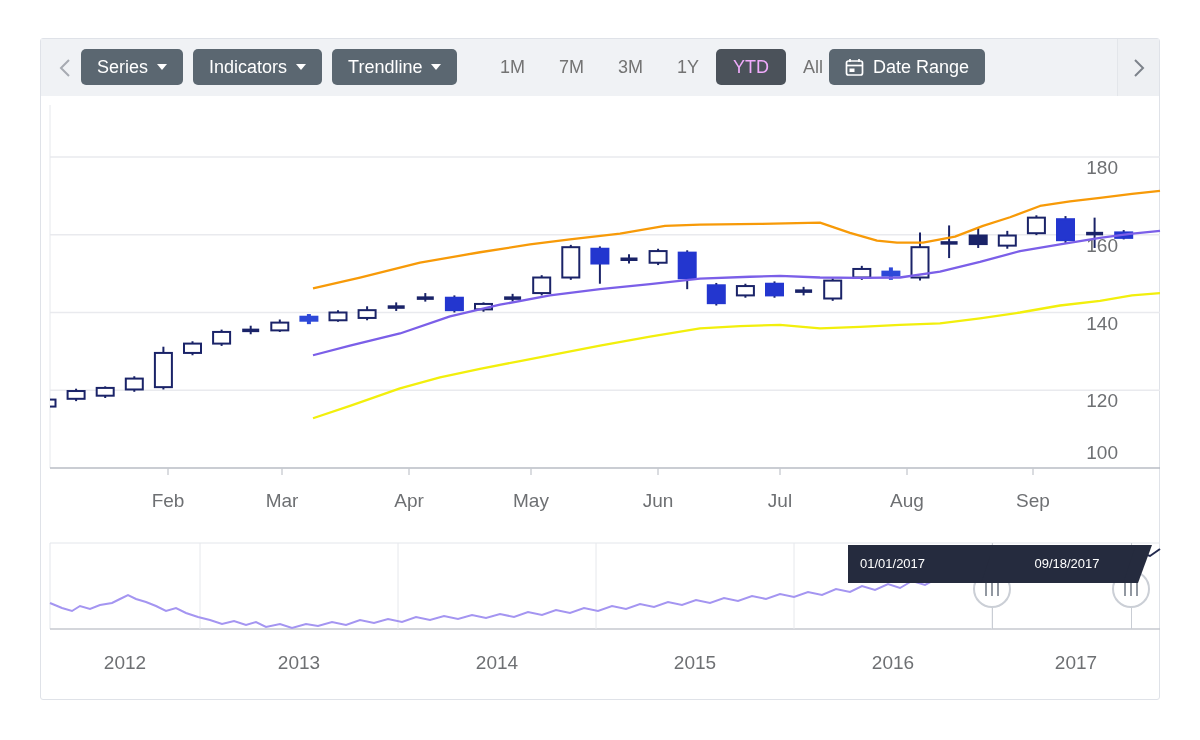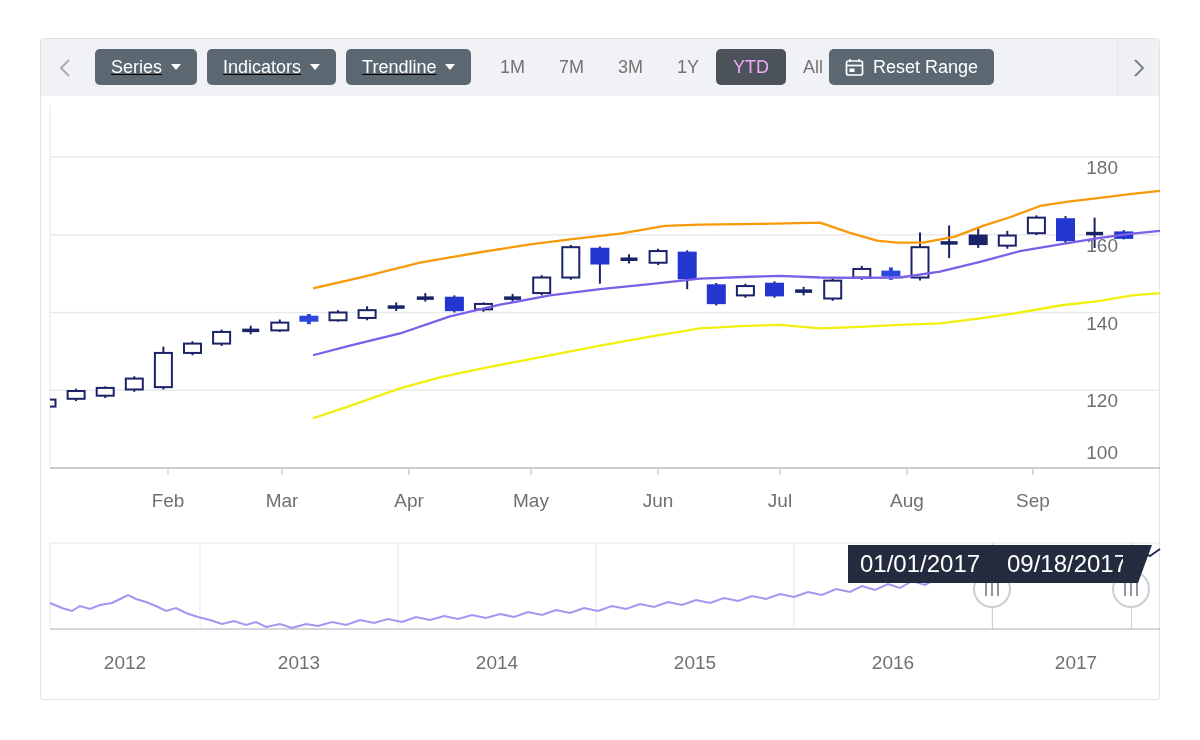--- a/index.html
+++ b/index.html
@@ -35,36 +35,36 @@
   .nav-handle{
     position:absolute;width:34px;height:34px;border-radius:50%;background:#fff;
     border:2px solid #cbcfd6;box-sizing:content-box;top:570px;
     display:flex;align-items:center;justify-content:center;cursor:ew-resize;z-index:5;
   }
   .grip{width:14px;height:13px;
     background:linear-gradient(90deg,#9298a1 0 2px,transparent 2px 6px,#9298a1 6px 8px,transparent 8px 12px,#9298a1 12px 14px);}
   .nav-tooltip{position:absolute;top:545px;height:38px;z-index:6;}
   .tt-body{
     position:absolute;left:0;top:0;height:38px;background:#252b3e;color:#fff;
-    font-size:24px;line-height:38px;padding:0 20px 0 12px;
+    font-size:13px;line-height:38px;padding:0 20px 0 12px;
     clip-path:polygon(0 0,100% 0,calc(100% - 14px) 100%,0 100%);
   }
   .tt-fold{position:absolute;top:0;width:0;height:0;border-top:38px solid #252b3e;border-right:13px solid transparent;}
 </style>
 </head>
 <body>
 
 <div class="card">
   <div class="toolbar">
     <div class="tb-scroll left">
       <svg width="16" height="24" viewBox="0 0 16 24">
         <polyline points="12,4 4,12 12,20" fill="none" stroke="#a7abb2" stroke-width="2"></polyline>
       </svg>
     </div>
-    <div class="tb-group" style="left:54px;text-decoration:underline;" id="dd-group">
+    <div class="tb-group" style="left:40px;" id="dd-group">
         <button class="dd-btn">
           <span>Series</span>
           <span class="caret"></span>
         </button>
         <button class="dd-btn">
           <span>Indicators</span>
           <span class="caret"></span>
         </button>
         <button class="dd-btn">
           <span>Trendline</span>
@@ -81,21 +81,21 @@
       </div>
     <div class="tb-group" style="left:788px;" id="daterange-group">
         <button class="act-btn">
           <svg width="19" height="19" viewBox="0 0 19 19">
             <rect x="1.5" y="3" width="16" height="14" rx="2" fill="none" stroke="#fff" stroke-width="1.7"></rect>
             <line x1="1.5" y1="7.5" x2="17.5" y2="7.5" stroke="#fff" stroke-width="1.7"></line>
             <line x1="5" y1="1" x2="5" y2="4" stroke="#fff" stroke-width="1.7"></line>
             <line x1="14" y1="1" x2="14" y2="4" stroke="#fff" stroke-width="1.7"></line>
             <rect x="4.5" y="10.5" width="5" height="3.5" fill="#fff"></rect>
           </svg>
-          <span>Reset Range</span>
+          <span>Date Range</span>
         </button>
       </div>
     <div class="tb-scroll right">
       <svg width="16" height="24" viewBox="0 0 16 24">
         <polyline points="4,4 12,12 4,20" fill="none" stroke="#7d838b" stroke-width="2"></polyline>
       </svg>
     </div>
   </div>
 </div>
 

